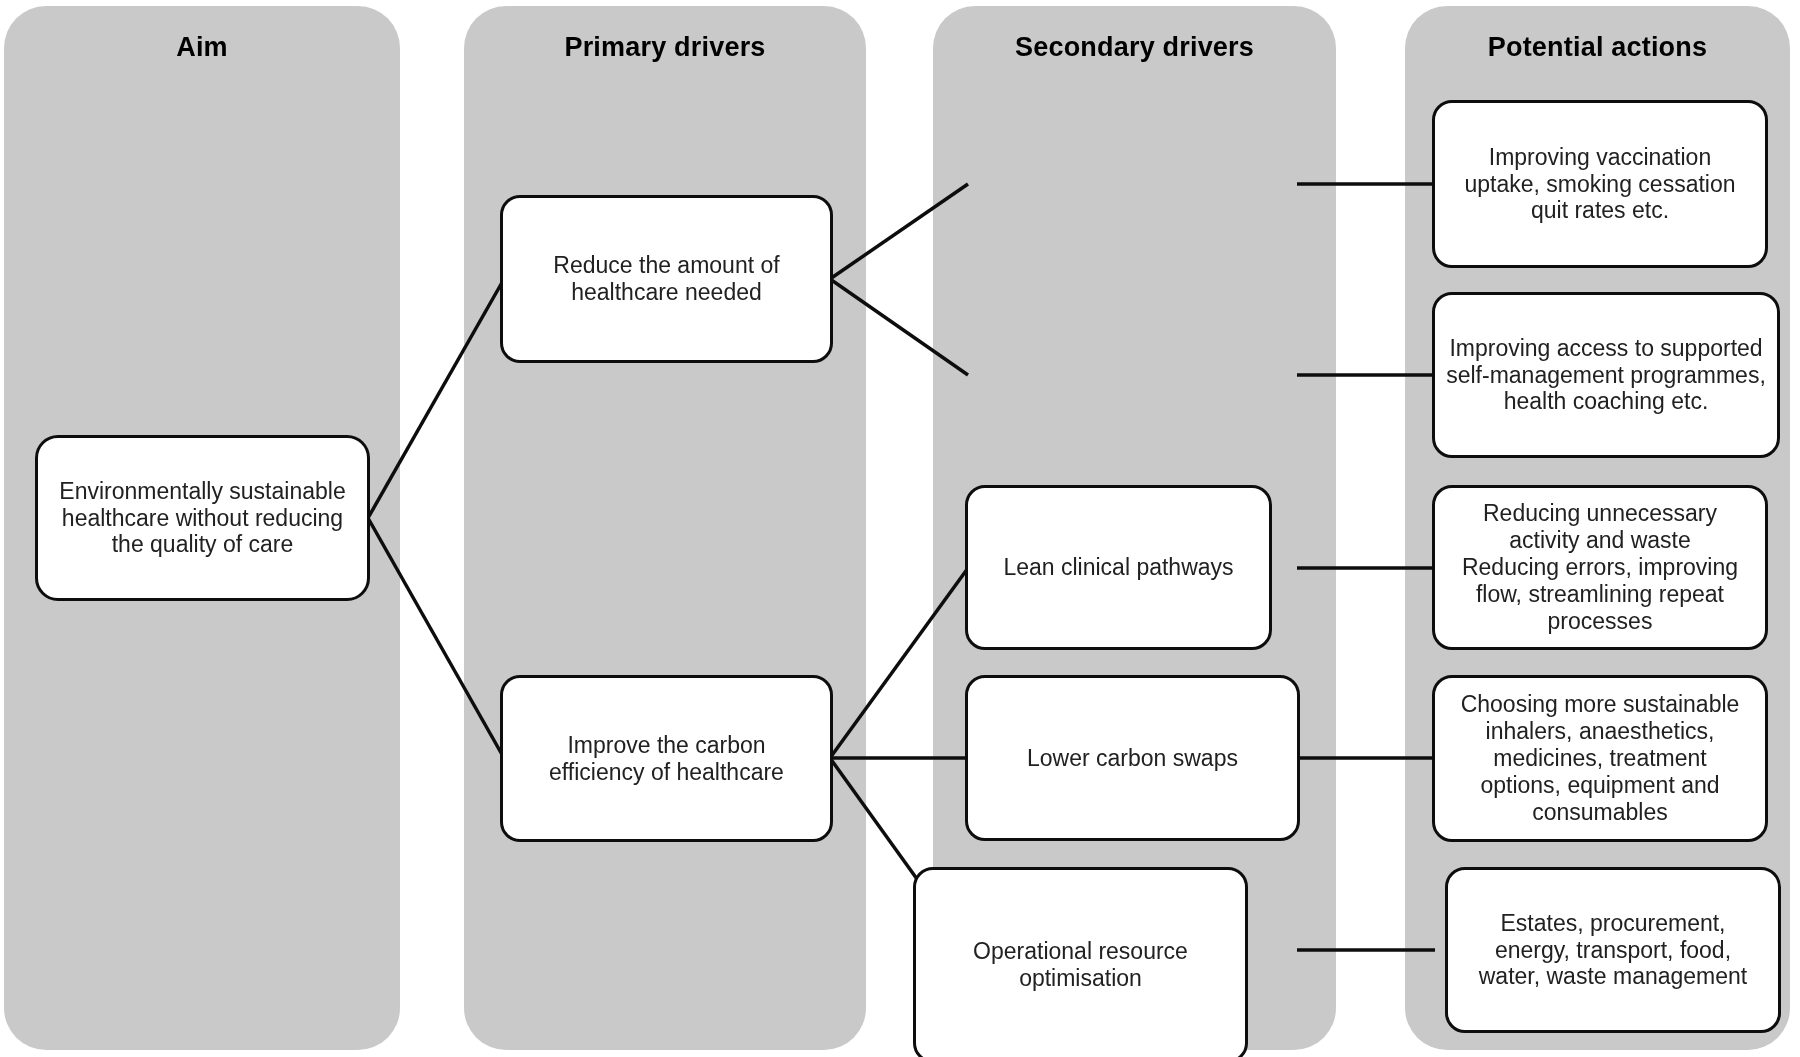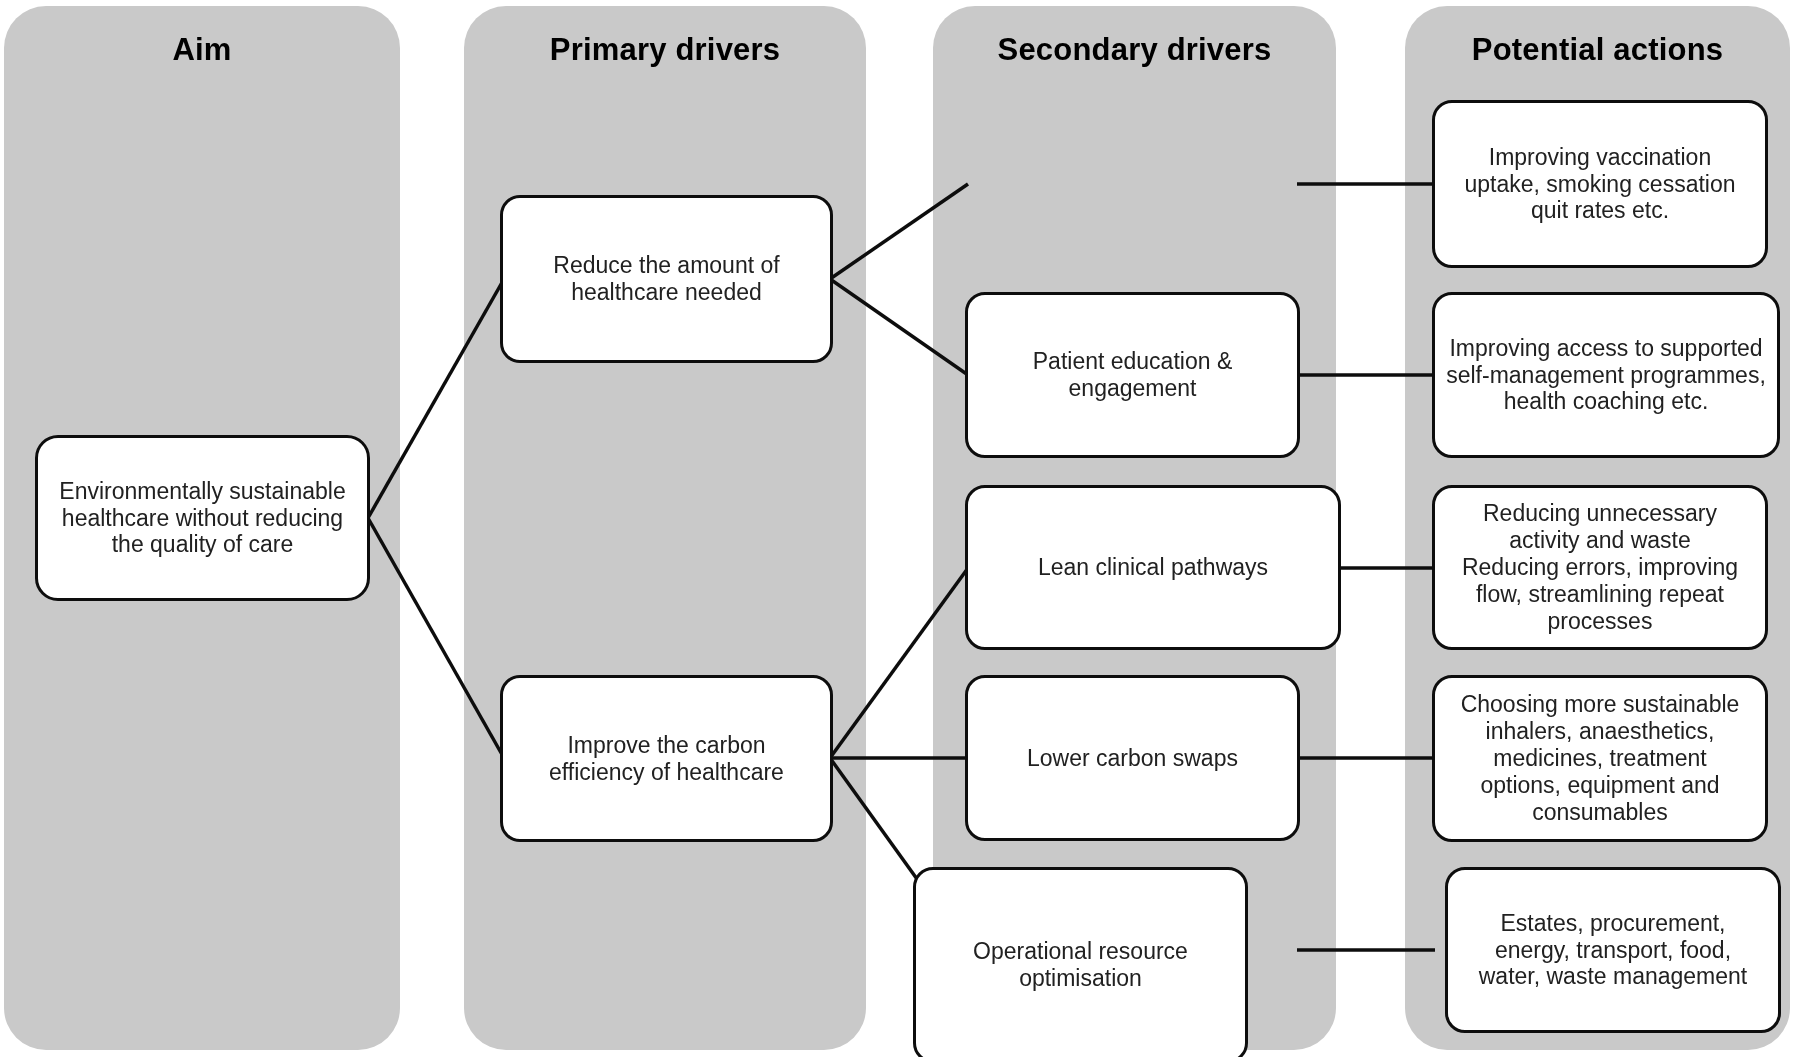--- a/index.html
+++ b/index.html
@@ -21,21 +21,21 @@
     height: 1044px;
     background: #c9c9c9;
     border-radius: 42px;
   }
   .col-title {
     position: absolute;
     top: 26px;
     left: 0;
     width: 100%;
     text-align: center;
-    font-size: 31px;
+    font-size: 27px;
     font-weight: 700;
     color: #000000;
     letter-spacing: 0.2px;
   }
   .node {
     position: absolute;
     background: #ffffff;
     border: 3.5px solid #0d0d0d;
     border-radius: 20px;
     display: flex;
@@ -69,21 +69,21 @@
   #col-aim        { left: 4px;    width: 396px; }
   #col-primary    { left: 464px;  width: 402px; }
   #col-secondary  { left: 933px;  width: 403px; }
   #col-actions    { left: 1405px; width: 385px; }
   
   #node-aim { left: 35px;  top: 435px; width: 335px; height: 166px; border-radius: 23px; }
   #node-p1  { left: 500px; top: 195px; width: 333px; height: 168px; }
   #node-p2  { left: 500px; top: 675px; width: 333px; height: 167px; }
   #node-s1  { left: 965px; top: 100px; width: 335px; height: 167px; }
   #node-s2  { left: 965px; top: 292px; width: 335px; height: 166px; }
-  #node-s3  { left: 965px; top: 485px; width: 376px; height: 165px; }
+  #node-s3  { left: 965px; top: 485px; width: 307px; height: 165px; }
   #node-s4  { left: 965px; top: 675px; width: 335px; height: 166px; }
   #node-s5  { left: 913px; top: 867px; width: 335px; height: 196px; }
   #node-a1  { left: 1432px; top: 100px; width: 336px; height: 168px; }
   #node-a2  { left: 1432px; top: 292px; width: 348px; height: 166px; padding: 8px 10px; }
   #node-a3  { left: 1432px; top: 485px; width: 336px; height: 165px; padding: 6px 20px; }
   #node-a4  { left: 1432px; top: 675px; width: 336px; height: 167px; padding: 6px 22px; }
   #node-a5  { left: 1432px; top: 867px; width: 336px; height: 166px; margin-left: 13px; }
 </style>
 </head>
 <body>
@@ -122,23 +122,20 @@
     <p>Environmentally sustainable healthcare without reducing the quality of care</p>
   </div>
 
   <div class="node" id="node-p1">
     <p>Reduce the amount of healthcare needed</p>
   </div>
   <div class="node" id="node-p2">
     <p>Improve the carbon efficiency of healthcare</p>
   </div>
 
-  <div class="node" id="node-s2">
-    <p>Patient education &amp; engagement</p>
-  </div>
   <div class="node" id="node-s3">
     <p>Lean clinical pathways</p>
   </div>
   <div class="node" id="node-s4">
     <p>Lower carbon swaps</p>
   </div>
   <div class="node" id="node-s5">
     <p>Operational resource optimisation</p>
   </div>
 

